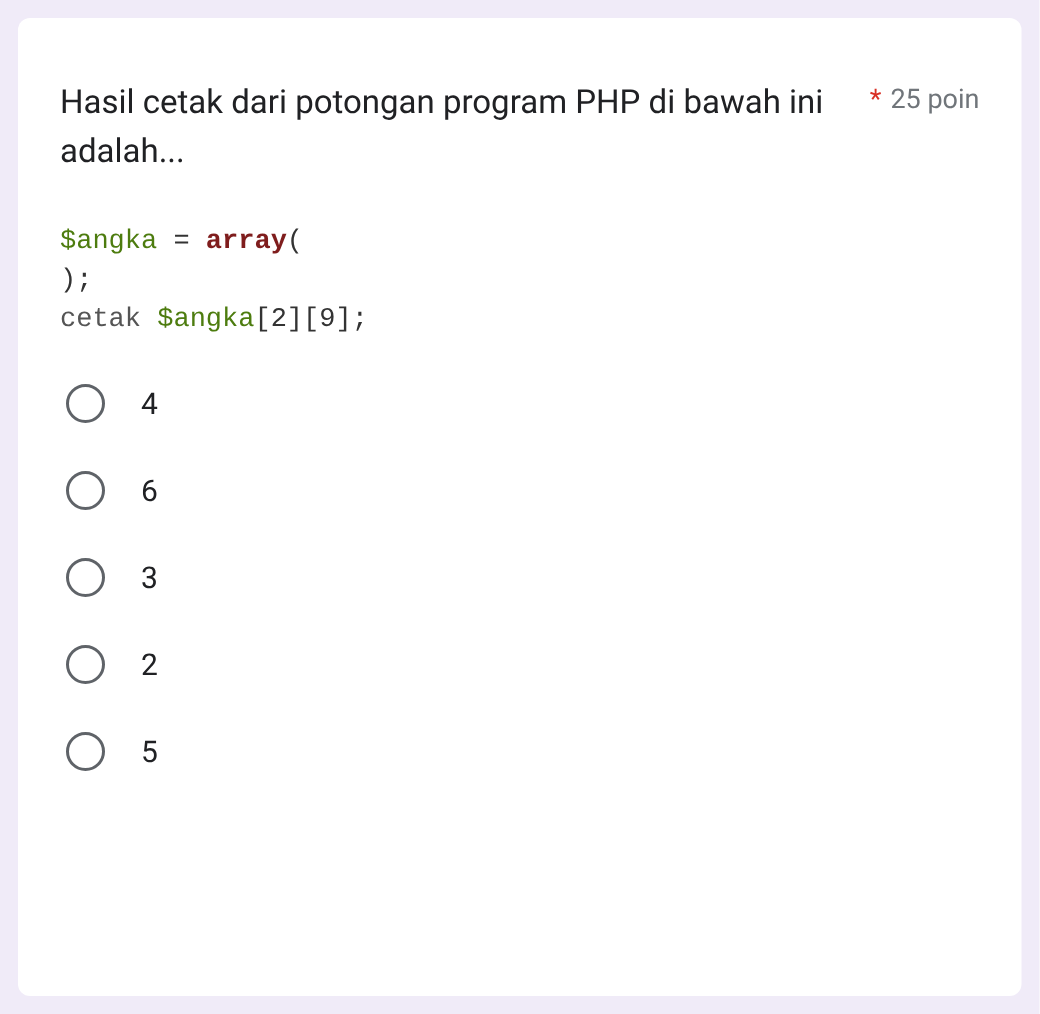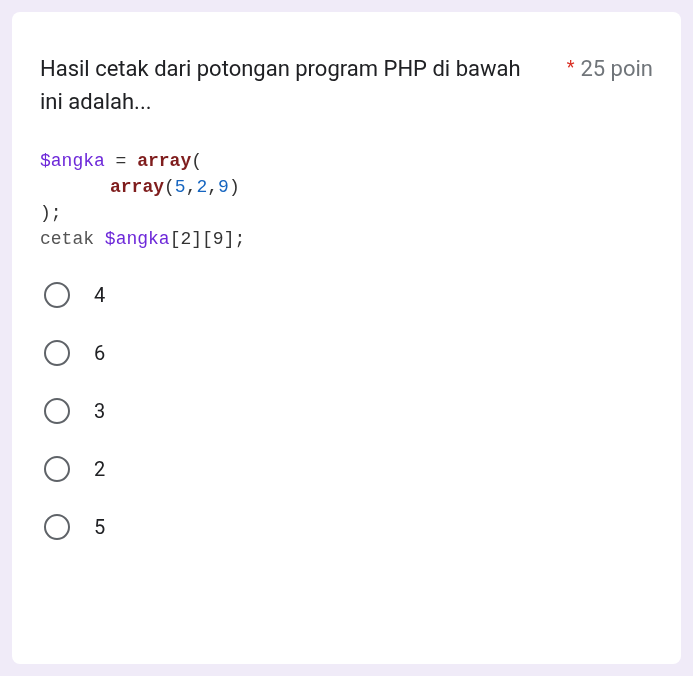--- a/index.html
+++ b/index.html
@@ -40,34 +40,34 @@
       gap: 6px;
       white-space: nowrap;
       padding-top: 4px;
     }
     .required-asterisk {
       color: #d93025;
       font-size: 18px;
     }
     .points-text {
       color: #70757a;
-      font-size: 22px;
+      font-size: 18px;
       text-align: center;
     }
     .code-block {
       font-family: 'Courier New', Courier, monospace;
       font-size: 18px;
       line-height: 1.45;
       margin-bottom: 30px;
       color: #333;
     }
     .code-line {
       white-space: pre;
     }
-    .kw-var { color: #6d28d9; }
+    .kw-var { color: #4d7c0f; }
     .kw-keyword { color: #7f1d1d; font-weight: bold; }
     .kw-num { color: #1565c0; }
     .kw-punct { color: #333; }
     .kw-echo { color: #555; }
     .indent1 { padding-left: 70px; }
     .options {
       display: flex;
       flex-direction: column;
       gap: 32px;
       padding-left: 4px;
@@ -97,21 +97,20 @@
   <div class="header">
     <div class="question-title">Hasil cetak dari potongan program PHP di bawah ini adalah...</div>
     <div class="points-area">
       <span class="required-asterisk">*</span>
       <span class="points-text">25 poin</span>
     </div>
   </div>
 
   <div class="code-block">
     <div class="code-line"><span class="kw-var">$angka</span><span class="kw-punct"> = </span><span class="kw-keyword">array</span><span class="kw-punct">(</span></div>
-    <div class="code-line indent1"><span class="kw-keyword">array</span><span class="kw-punct">(</span><span class="kw-num">5</span><span class="kw-punct">,</span><span class="kw-num">2</span><span class="kw-punct">,</span><span class="kw-num">9</span><span class="kw-punct">)</span></div>
     <div class="code-line"><span class="kw-punct">);</span></div>
     <div class="code-line"><span class="kw-echo">cetak</span><span> </span><span class="kw-var">$angka</span><span class="kw-punct">[2][9];</span></div>
   </div>
 
   <div class="options">
     <label class="option">
       <span class="radio"></span>
       <span class="option-label">4</span>
     </label>
     <label class="option">

